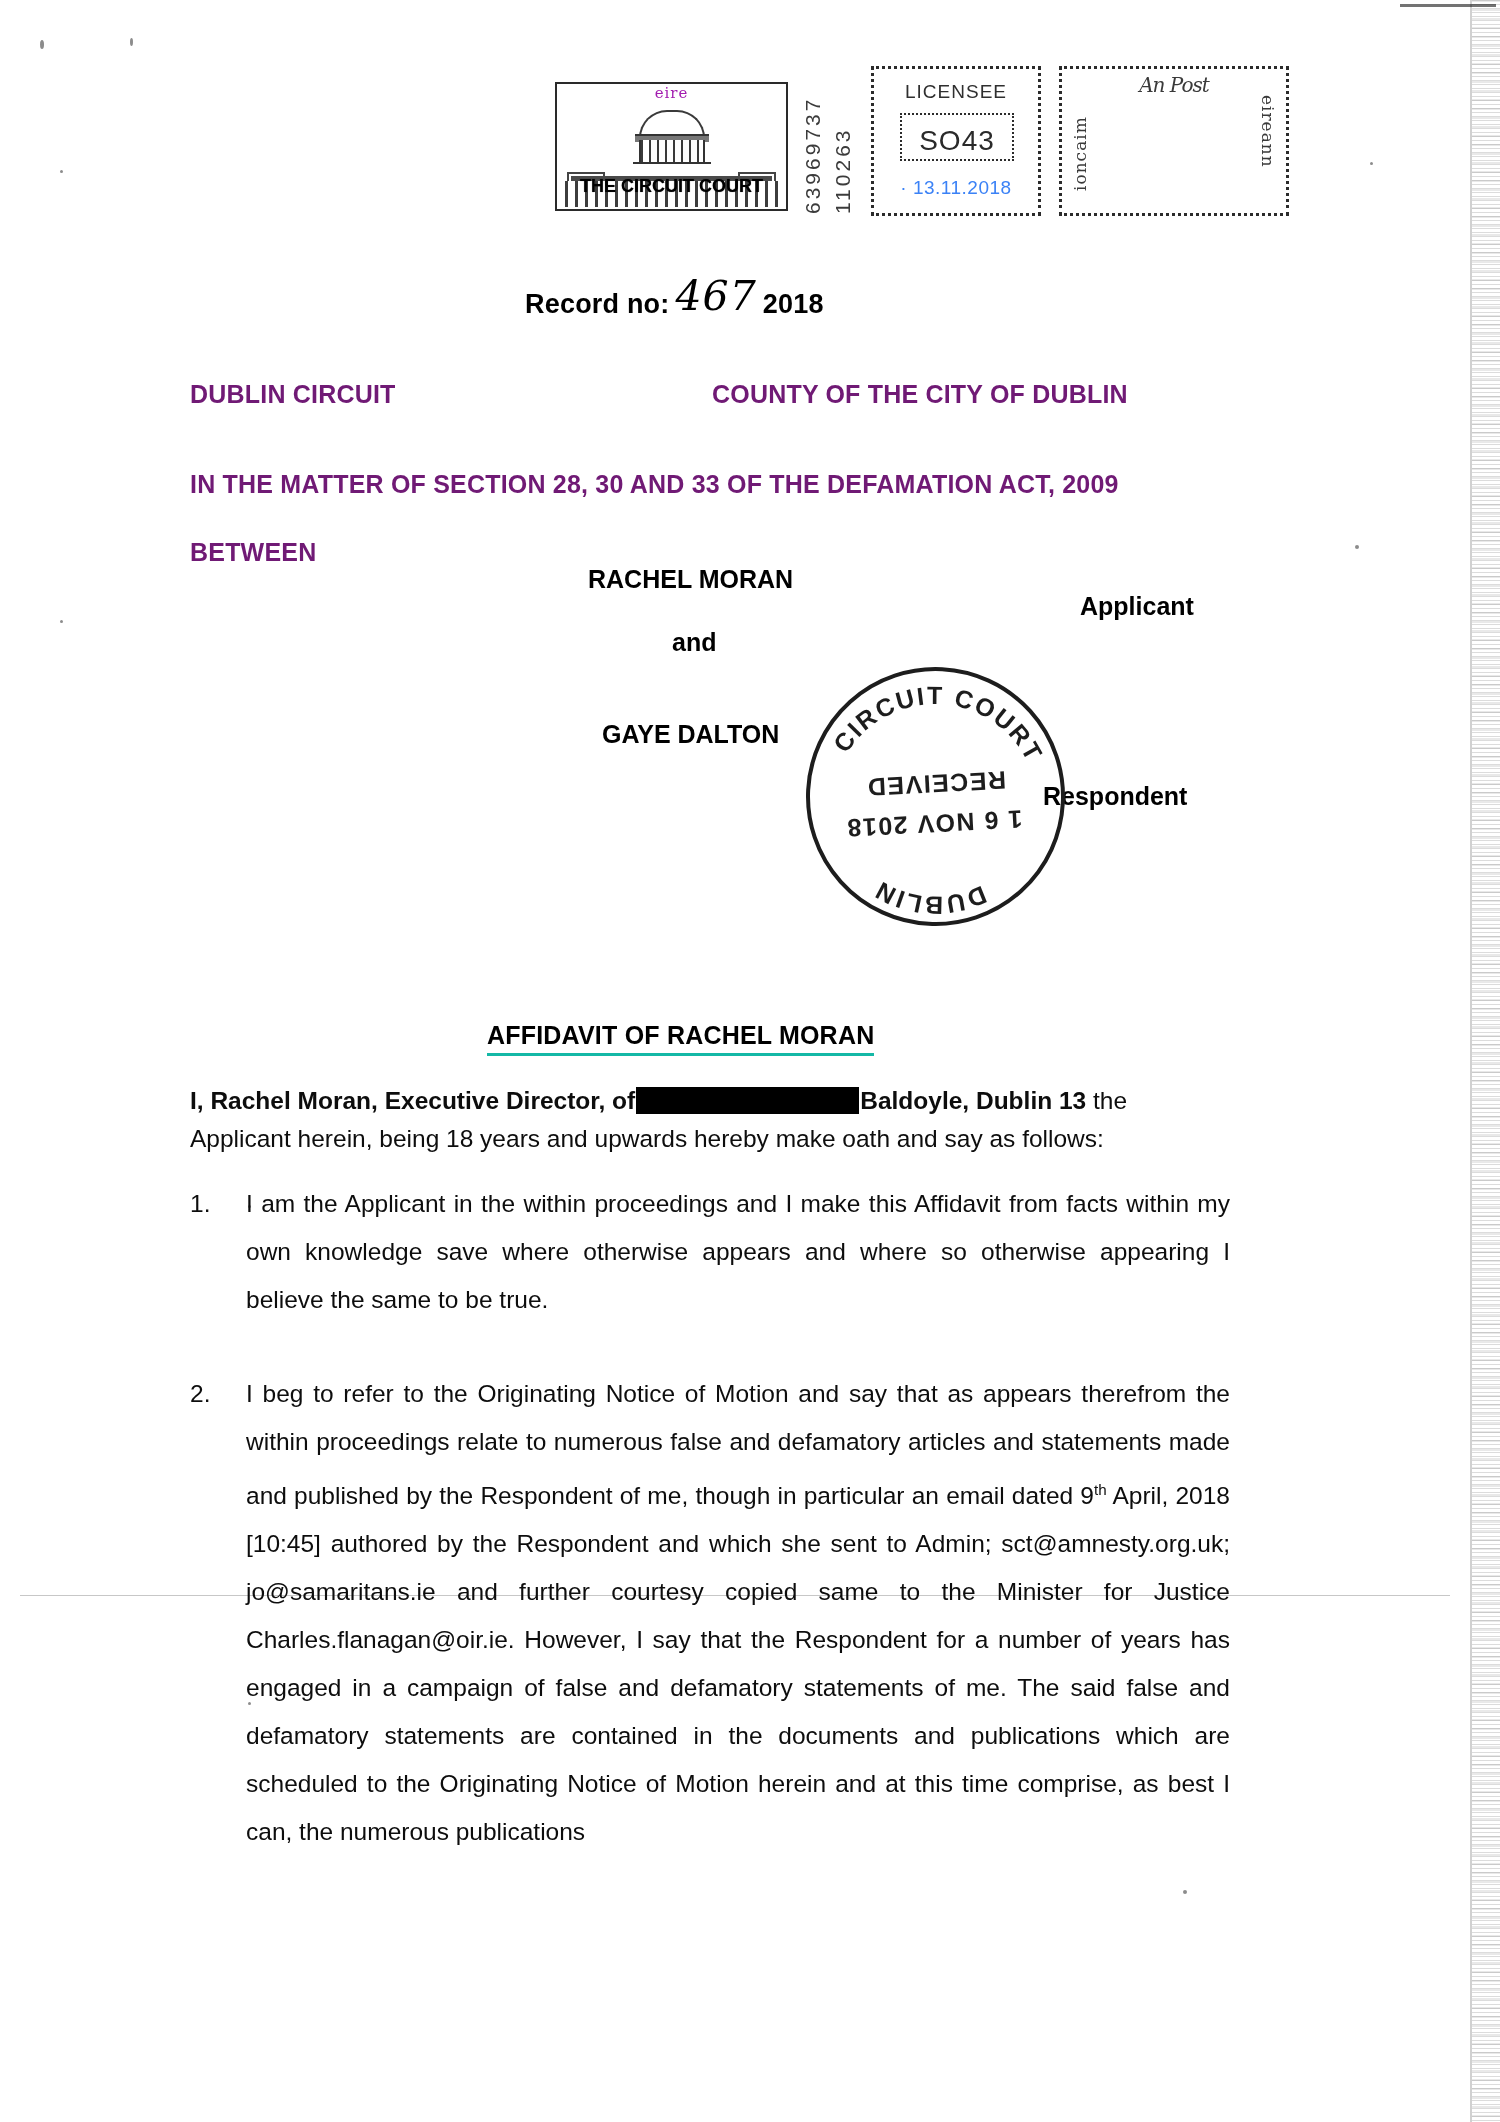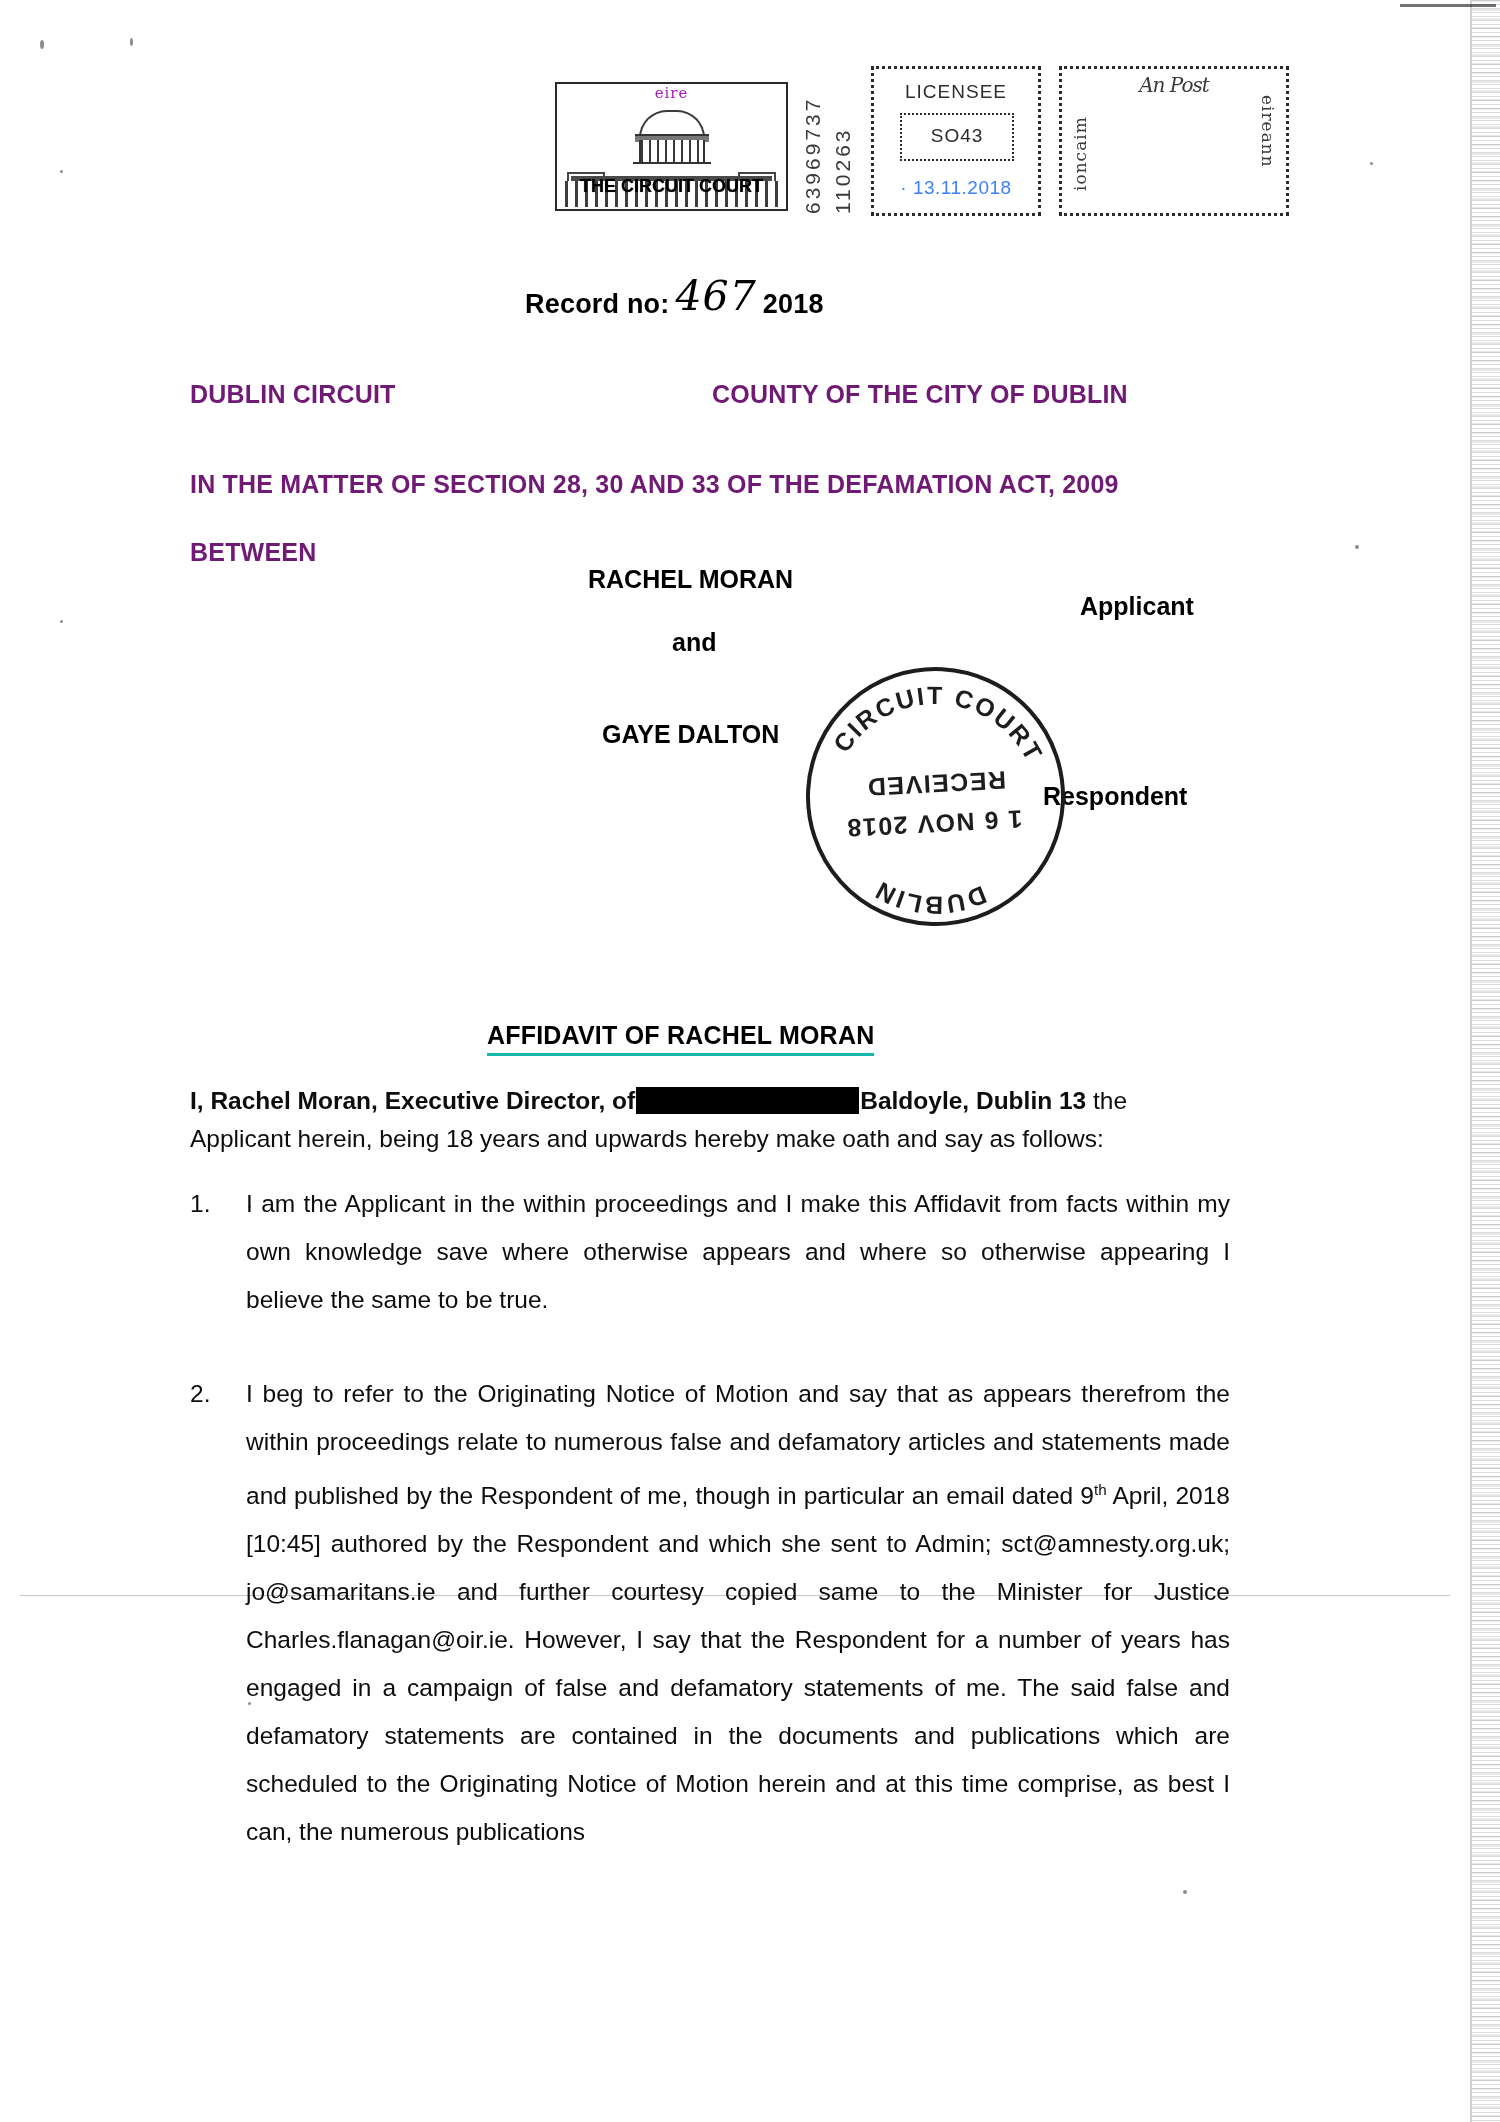--- a/index.html
+++ b/index.html
@@ -239,21 +239,21 @@
     width: 110px;
     height: 44px;
     border: 2px dotted #2b2b2b;
   }
   .licensee-code {
     position: absolute;
     top: 10px;
     left: 0;
     width: 100%;
     text-align: center;
-    font-size: 19px;
+    font-size: 28px;
     color: #2a2a2a;
     letter-spacing: 1px;
   }
   .licensee-date {
     position: absolute;
     bottom: 14px;
     left: 0;
     width: 100%;
     text-align: center;
     font-size: 19px;

